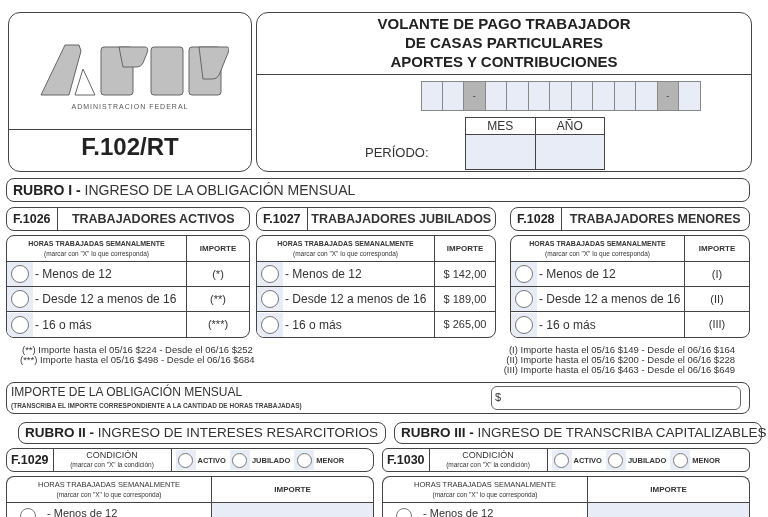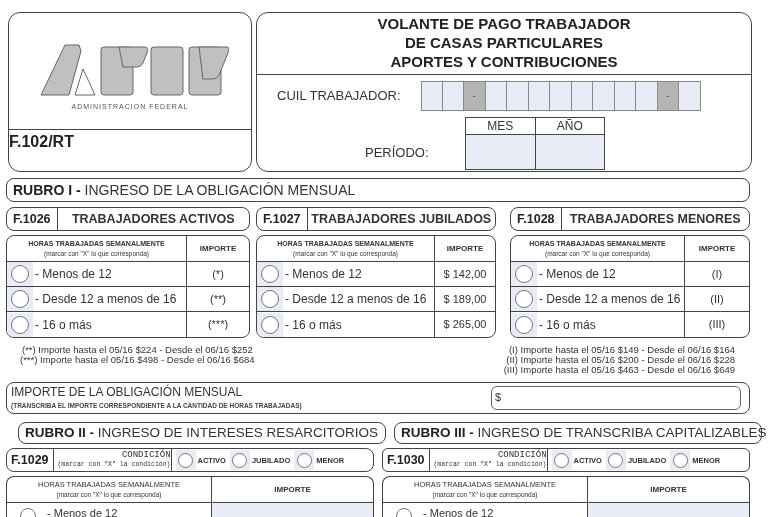--- a/index.html
+++ b/index.html
@@ -6,21 +6,21 @@
   html, body { width: 768px; height: 517px; overflow: hidden; background: #ffffff; }
   body { font-family: "Liberation Sans", sans-serif; color: #222; position: relative; }
   .abs { position: absolute; }
   .rbox { border: 1.5px solid #444; border-radius: 12px; background: #fff; }
 
   
   #logo-box { left: 8px; top: 12px; width: 244px; height: 160px; }
   #logo-box .divider { position: absolute; left: 0; right: 0; top: 116px; border-top: 1.5px solid #444; }
   #logo-svg { position: absolute; left: 30px; top: 28px; width: 190px; height: 56px; }
   #logo-sub { position: absolute; left: 0; right: 0; top: 90px; text-align: center; font-size: 7px; letter-spacing: 1px; color: #555; }
-  #form-code { position: absolute; left: 0; right: 0; top: 120px; text-align: left; font-size: 16px; font-weight: bold; color: #222; }
+  #form-code { position: absolute; left: 0; right: 0; top: 120px; text-align: center; font-size: 24px; font-weight: bold; color: #222; }
 
   
   #title-box { left: 256px; top: 12px; width: 496px; height: 160px; }
   #title-box .divider { position: absolute; left: 0; right: 0; top: 61px; border-top: 1.5px solid #444; }
   .title-line { position: absolute; left: 0; right: 0; text-align: center; font-size: 15px; font-weight: bold; color: #222; }
   #cuil-label { position: absolute; left: 20px; top: 75px; font-size: 13px; color: #333; }
   #cuil-cells { position: absolute; left: 164px; top: 68px; display: flex; }
   .cuil-cell { width: 21.5px; height: 30px; border: 1px solid #888; border-left: none; background: #e8ecf6; font-size: 9px; text-align: center; line-height: 28px; color: #333; }
   .cuil-cell:first-child { border-left: 1px solid #888; }
   .cuil-cell.sep { background: #b4b4b4; }
@@ -59,21 +59,21 @@
   #importe-box { left: 6px; top: 382px; width: 744px; height: 32px; border-radius: 8px; }
   #importe-title { position: absolute; left: 4px; top: 2px; font-size: 12px; color: #333; }
   #importe-sub { position: absolute; left: 4px; top: 19px; font-size: 6.5px; font-weight: bold; color: #444; }
   #importe-input { position: absolute; left: 484px; top: 3px; width: 250px; height: 24px; border: 1.2px solid #666; border-radius: 6px; font-size: 11px; padding: 4px 3px; color: #333; background: #fff; }
 
   .rubro-small { height: 22px; border-radius: 8px; margin-left: 12px; }
   .rubro-small .rubro-title { top: 2px; left: 6px; font-size: 13.5px; }
 
   .cond-head { height: 24px; border-radius: 8px; display: flex; align-items: stretch; overflow: hidden; }
   .cond-code { font-weight: bold; font-size: 12.5px; padding: 0 4px; line-height: 22px; border-right: 1.5px solid #444; color: #222; }
-  .cond-label { width: 118px; border-right: 1.5px solid #444; text-align: right; font-size: 9px; line-height: 9px; padding-top: 2px; color: #333; font-family: Liberation Mono, monospace; }
+  .cond-label { width: 118px; border-right: 1.5px solid #444; text-align: center; font-size: 9px; line-height: 9px; padding-top: 2px; color: #333; }
   .cond-label span { display: block; font-size: 6.5px; line-height: 9px; }
   .cond-opts { flex: 1; display: flex; align-items: center; padding-left: 4px; }
   .cond-opt { display: flex; align-items: center; margin-right: 4px; font-size: 7.5px; font-weight: bold; color: #333; justify-content: space-between; }
   .cond-opt .radio-wrap { width: 20px; height: 20px; margin-right: 2px; }
   .cond-opt .radio { width: 15px; height: 15px; }
 
   .btable { border: 1.5px solid #444; border-top-left-radius: 8px; border-top-right-radius: 8px; overflow: hidden; border-bottom: none; }
   .btable .hrow { display: flex; height: 26px; border-bottom: 1.5px solid #444; }
   .btable .hrow .c1 { width: 205px; border-right: 1.5px solid #444; text-align: center; font-size: 7.5px; line-height: 10px; padding-top: 3px; color: #333; }
   .btable .hrow .c1 span { display: block; font-size: 6.5px; }
@@ -102,21 +102,20 @@
   <div id="logo-sub">ADMINISTRACION FEDERAL</div>
   <div class="divider"></div>
   <div id="form-code">F.102/RT</div>
 </div>
 
 <div id="title-box" class="abs rbox">
   <div class="title-line" style="top:21px">DE CASAS PARTICULARES</div>
   <div class="title-line" style="top:2px">VOLANTE DE PAGO TRABAJADOR</div>
   <div class="title-line" style="top:40px">APORTES Y CONTRIBUCIONES</div>
   <div class="divider"></div>
-  <div id="cuil-label">CUIL TRABAJADOR:</div>
   <div id="cuil-cells">
     <div class="cuil-cell"></div>
     <div class="cuil-cell"></div>
     <div class="cuil-cell sep">-</div>
     <div class="cuil-cell"></div>
     <div class="cuil-cell"></div>
     <div class="cuil-cell"></div>
     <div class="cuil-cell"></div>
     <div class="cuil-cell"></div>
     <div class="cuil-cell"></div>

